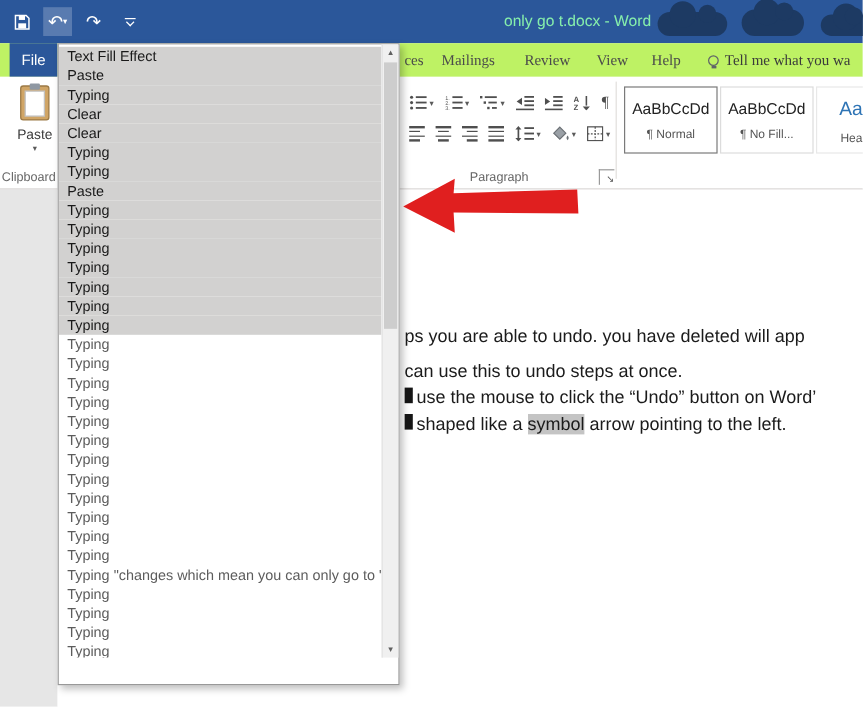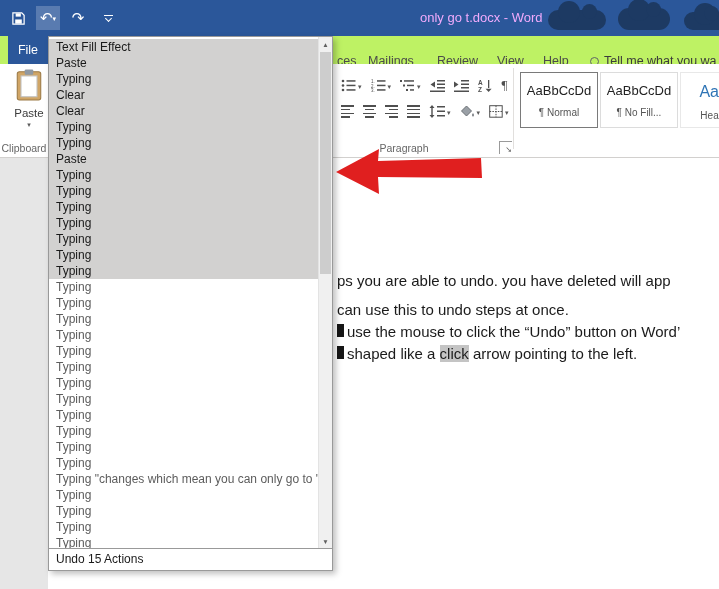--- a/index.html
+++ b/index.html
@@ -11,51 +11,51 @@
   .qat { position:absolute; left:6px; top:6px; display:flex; align-items:center; gap:6px; }
   .qat-btn { width:24px; height:24px; border:none; background:transparent; color:#fff;
              display:flex; align-items:center; justify-content:center; font-size:15px; cursor:pointer;
              font-family:"Liberation Sans",sans-serif; }
   .qat-btn.active { background:rgba(255,255,255,.22); }
   .mini-caret { font-size:7px; line-height:1; }
   .qat-custom { flex-direction:column; gap:2px; }
   .qat-custom .bar { width:9px; height:1.5px; background:#fff; display:block; }
   .qat-custom .chev { width:5px; height:5px; border-right:1.5px solid #fff; border-bottom:1.5px solid #fff;
                       transform:rotate(45deg); display:block; margin-top:-2px; }
-  .win-title { position:absolute; left:420px; top:10px; color:#f0abfc; font-size:13px; white-space:nowrap; }
+  .win-title { position:absolute; left:420px; top:10px; color:#86efac; font-size:13px; white-space:nowrap; }
   .cloud { position:absolute; background:#1d3a63; border-radius:12px; }
   .cloud::before { content:""; position:absolute; width:22px; height:22px; background:inherit; border-radius:50%; top:-9px; left:10px; }
   .cloud::after  { content:""; position:absolute; width:15px; height:15px; background:inherit; border-radius:50%; top:-6px; right:9px; }
   .cloud.c1 { left:548px; top:10px; width:58px; height:20px; }
   .cloud.c2 { left:618px; top:8px;  width:52px; height:22px; }
   .cloud.c3 { left:684px; top:12px; width:44px; height:18px; }
 
   
   .tabrow { position:absolute; left:0; top:36px; right:0; height:28px; background:#bef264; }
   .file-tab { position:absolute; left:8px; top:0; width:40px; height:28px; background:#2b579a; color:#fff;
               font-size:12.5px; display:flex; align-items:center; justify-content:center; cursor:pointer; }
-  .tab { position:absolute; top:11px; height:28px; display:flex; align-items:center; color:#4b4b4b;
-         font-size:12.5px; white-space:nowrap; cursor:pointer; }
+  .tab { position:absolute; top:0; height:28px; display:flex; align-items:center; color:#4b4b4b;
+         font-size:12.5px; white-space:nowrap; cursor:pointer;font-family:Liberation Serif, serif; }
   .t-frag   { left:337px; }
   .t-mail   { left:368px; }
   .t-rev    { left:437px; }
   .t-view   { left:497px; }
   .t-help   { left:543px; }
   .t-tellme { left:590px; gap:5px; color:#3b3b3b; }
   .bulb { width:9px; height:9px; border:1.3px solid #5f6368; border-radius:50%; position:relative; display:inline-block; }
   .bulb::after { content:""; position:absolute; left:1.5px; right:1.5px; bottom:-3.2px; height:1.8px; background:#5f6368; }
 
   
   .ribbon { position:absolute; left:0; top:64px; right:0; height:94px; background:#fff; border-bottom:1px solid #d2d0ce; }
   .paste-button { position:absolute; left:8px; top:5px; width:42px; text-align:center; background:transparent; border:none; cursor:pointer; }
   .paste-label { font-size:11.5px; color:#3b3b3b; margin-top:3px; font-family:"Liberation Sans",sans-serif; }
   .mini-caret.dark { color:#5a5a5a; display:block; margin-top:2px; }
   .group-label { position:absolute; bottom:3px; font-size:10.5px; color:#666; text-align:center; white-space:nowrap; overflow:hidden; }
   .lbl-clipboard { left:0; width:48px; }
-  .lbl-paragraph { left:320px; width:168px; }
+  .lbl-paragraph { left:332px; width:168px; }
   .lbl-styles    { left:518px; width:190px; }
   .launcher { position:absolute; left:499px; bottom:3px; width:13px; height:13px; border:none; background:transparent;
               color:#5a5a5a; font-size:8px; cursor:pointer; border-top:1px solid #9a9a9a; border-left:1px solid #9a9a9a;
               display:flex; align-items:flex-end; justify-content:flex-end; }
   .vsep { position:absolute; left:513px; top:4px; bottom:8px; width:1px; background:#e1dfdd; }
 
   .par-row { position:absolute; left:340px; display:flex; align-items:center; gap:7px; }
   .row1 { top:12px; }
   .row2 { top:40px; }
   .icon-btn { display:flex; align-items:center; gap:2px; border:none; background:transparent; padding:1px; cursor:pointer; }
@@ -321,21 +321,21 @@
       <div class="style-name">Heading</div>
     </div>
   </div>
 
   <div class="left-strip"></div>
   <div class="document">
     <div class="doc-text">
         <div class="doc-line">ps you are able to undo. you have deleted will app</div>
         <div class="doc-line">can use this to undo steps at once.</div>
         <div class="doc-line"><span class="cut-block"></span>use the mouse to click the “Undo” button on Word’</div>
-        <div class="doc-line"><span class="cut-block"></span>shaped like a <span class="hl">click</span> arrow pointing to the left.</div>
+        <div class="doc-line"><span class="cut-block"></span>shaped like a <span class="hl">symbol</span> arrow pointing to the left.</div>
       </div>
   </div>
 
   <div class="undo-panel">
     <div class="undo-list">
         <div class="undo-item selected">Text Fill Effect</div>
         <div class="undo-item selected">Paste</div>
         <div class="undo-item selected">Typing</div>
         <div class="undo-item selected">Clear</div>
         <div class="undo-item selected">Clear</div>
@@ -369,20 +369,19 @@
       </div>
     <div class="undo-scroll">
       <div class="scroll-btn up">
         <span>▲</span>
       </div>
       <div class="scroll-thumb"></div>
       <div class="scroll-btn down">
         <span>▼</span>
       </div>
     </div>
-    <div class="undo-footer">Undo 15 Actions</div>
   </div>
 
   <svg class="red-arrow" width="150" height="52" viewBox="0 0 150 52">
     <polygon points="2,26 45,3 44,15 147,12 148,32 44,31 45,48" fill="#e01f1f"></polygon>
   </svg>
 
 </div>
 
 </body></html>

